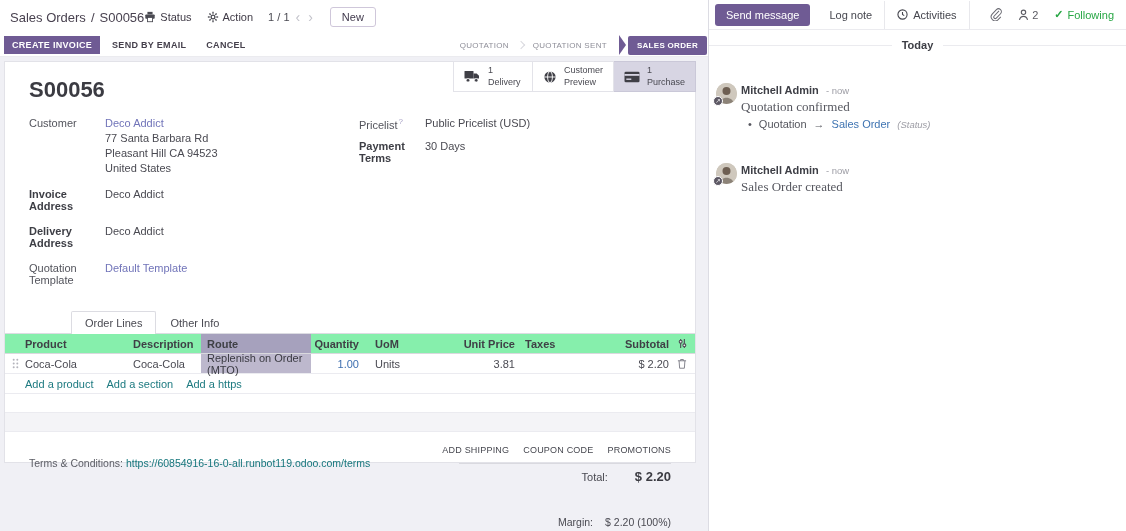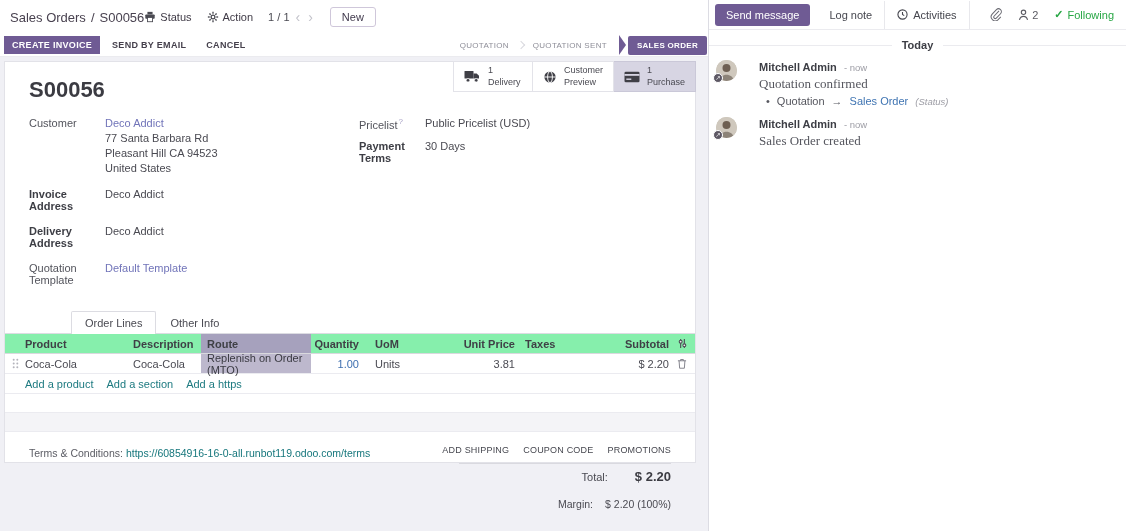--- a/index.html
+++ b/index.html
@@ -74,46 +74,46 @@
   .c-tax { width:88px; padding-left:10px; }
   .c-sub { flex:1; justify-content:flex-end; }
   .c-ico { width:26px; justify-content:center; }
   .qty-link { color:#3d6fb0; cursor:pointer; }
   .add-row { display:flex; gap:13px; padding-left:20px; align-items:center; height:20px; border-bottom:1px solid #ebebf0; background:#fff; }
   .add-link { color:#1d7a80; font-size:11px; cursor:pointer; }
   .empty-row { height:19px; border-bottom:1px solid #ebebf0; background:#fff; }
   .empty-row.alt { background:#f4f4f7; }
 
   .sheet-footer { display:flex; justify-content:space-between; padding:13px 24px 0; }
-  .terms { font-size:10.5px; color:#5b5c64; margin-top:2px; }
+  .terms { font-size:10.5px; color:#5b5c64; margin-top:12px; }
   .terms-link { color:#15767c; cursor:pointer; }
   .totals { display:flex; flex-direction:column; align-items:flex-end; min-width:240px; }
   .foot-links { display:flex; gap:14px; font-size:9px; letter-spacing:.2px; color:#45464e; }
   .foot-link { cursor:pointer; }
   .total-sep { width:212px; border-top:1px solid #d9d9df; margin:8px 0 5px; }
   .total-line { display:flex; align-items:baseline; gap:27px; font-size:11px; color:#4a4a52; }
   .total-value { font-size:13px; font-weight:700; color:#3b3b42; }
-  .margin-line { display:flex; align-items:flex-start; gap:12px; font-size:10.5px; color:#4a4a52; margin-top:14px;padding-left:36px; }
+  .margin-line { display:flex; align-items:flex-start; gap:12px; font-size:10.5px; color:#4a4a52; margin-top:32px;padding-left:36px; }
 
   
   .panel-right { flex:1; background:#fff; border-left:1px solid #dcdce3; display:flex; flex-direction:column; }
   .chat-head { height:30px; display:flex; align-items:center; border-bottom:1px solid #ebebef; padding:0 12px 0 6px; }
   .btn-send { background:#6f5b94; color:#fff; font-size:11px; padding:5px 11px; border-radius:3px; border:none; margin-right:7px; cursor:pointer; }
   .chat-tab { font-size:11px; color:#45464e; padding:8px 12px; border-right:1px solid #e8e8ec; display:flex; gap:5px; align-items:center; cursor:pointer; }
   .chat-tools { margin-left:auto; display:flex; align-items:center; gap:16px; }
   .paperclip { cursor:pointer; display:flex; }
   .followers { display:flex; align-items:center; gap:3px; font-size:11px; color:#5a5a62; cursor:pointer; }
   .following { display:flex; align-items:center; gap:4px; font-size:11px; color:#28a745; cursor:pointer; }
   .following .chk { font-weight:700; }
 
   .today-sep { display:flex; align-items:center; gap:10px; padding:9px 0 5px; }
   .today-sep .line { flex:1; height:1px; background:#ebebef; }
   .today-sep .txt { font-size:11px; font-weight:700; color:#3d3e45; }
 
-  .msg { display:flex; gap:22px; padding:4px 14px 6px 7px; }
+  .msg { display:flex; gap:4px; padding:4px 14px 6px 7px;margin-top:23px; }
   .avatar { position:relative; width:21px; height:21px; flex:none; cursor:pointer; }
   .avatar .ph { width:21px; height:21px; border-radius:50%; background:#c9c2b6; overflow:hidden; display:block; }
   .avatar .badge { position:absolute; left:-3px; bottom:-2px; width:10px; height:10px; border-radius:50%; background:#5d5864; color:#fff; font-size:6.5px; line-height:1; display:flex; align-items:center; justify-content:center; border:1px solid #fff; }
   .msg-main { flex:1; }
   .msg-head { font-size:11px; line-height:1.35; }
   .msg-author { font-weight:700; color:#3d3e45; }
   .msg-time { color:#9d9da5; font-size:9.5px; margin-left:4px; }
   .msg-body { font-size:13px; color:#55565e; line-height:1.35;font-family:Liberation Serif, serif; }
   .tracking { display:flex; align-items:center; gap:7px; font-size:11px; color:#55565e; padding:3px 0 0 7px; }
   .track-new { color:#3f74b2; cursor:pointer; }

